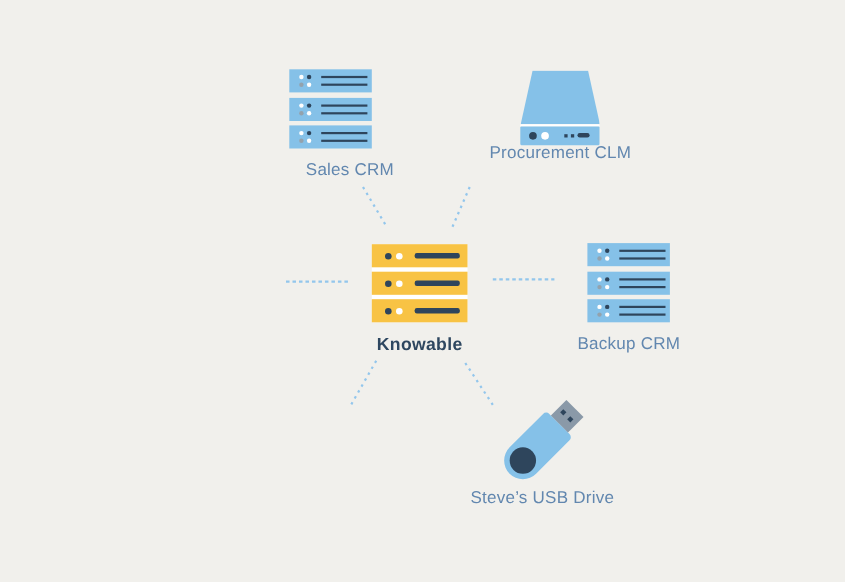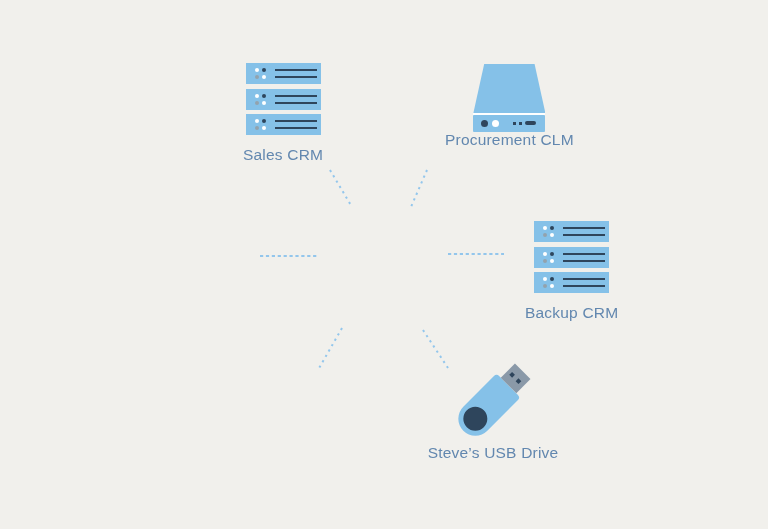--- a/index.html
+++ b/index.html
@@ -52,21 +52,21 @@
   
   .node-usb{position:absolute;left:451px;top:384px;width:84px;height:34px;}
   .usb-rot{position:absolute;left:0;top:0;display:flex;align-items:center;transform:rotate(-45deg);}
   .usb-body{position:relative;width:64px;height:34px;background:#85c1e8;border-radius:17px 4px 4px 17px;}
   .usb-ring{position:absolute;left:5px;top:5px;width:24px;height:24px;border-radius:50%;background:#2e455c;}
   .usb-conn{position:relative;width:20px;height:22px;background:#8a99a8;}
   .usb-pin{position:absolute;left:8px;width:4px;height:4px;background:#2e455c;}
   .pin1{top:4px;}.pin2{top:13px;}
   .usb-label{position:absolute;left:42px;top:61px;transform:translateX(-50%);}
   
-  .node-sales{left:243px;top:63px;}        .node-sales .node-label{margin-top:12px;}
+  .node-sales{left:243px;top:63px;}        .node-sales .node-label{margin-top:12px;margin-left:35px;}
   .node-procurement{left:445px;top:64px;}  .node-procurement .node-label{margin-top:0;text-align:center;}
   .node-folder{left:155px;top:230px;}      .node-folder .node-label{margin-top:17px;}
   .node-legal{left:525px;top:221px;}       .node-legal .node-label{margin-top:12px;}
   .node-backup{left:244px;top:364px;}      .node-backup .node-label{margin-top:13px;}
   .node-knowable{left:338px;top:222px;}
   .node-knowable .node-label{margin-top:13px;font-weight:bold;font-size:16px;color:#2e4760;letter-spacing:.3px;}
   
   .wires{position:absolute;left:0;top:0;pointer-events:none;}
   .wire{stroke:#93c6ec;stroke-width:2;fill:none;}
   .dash-h{stroke-dasharray:3.2 2.7;}
@@ -125,20 +125,40 @@
           <i class="c light"></i>
         <i class="m m1"></i>
           <i class="m m2"></i>
           <i class="m m3"></i>
       </div>
     </div>
     <div class="node-label">Procurement CLM</div>
   </div>
 
 
+  <div class="node node-knowable">
+    <div class="stack center">
+      <div class="bar y">
+        <i class="ydk"></i>
+          <i class="ywh"></i>
+          <b class="ythick"></b>
+      </div>
+      <div class="bar y">
+        <i class="ydk"></i>
+          <i class="ywh"></i>
+          <b class="ythick"></b>
+      </div>
+      <div class="bar y">
+        <i class="ydk"></i>
+          <i class="ywh"></i>
+          <b class="ythick"></b>
+      </div>
+    </div>
+    <div class="node-label">Knowable</div>
+  </div>
 
   <div class="node node-legal">
     <div class="stack">
       <div class="bar">
         <i class="dt p1"></i>
           <i class="dt p2"></i>
           <i class="dt p3"></i>
           <i class="dt p4"></i>
         <b class="ln a"></b>
           <b class="ln b"></b>

